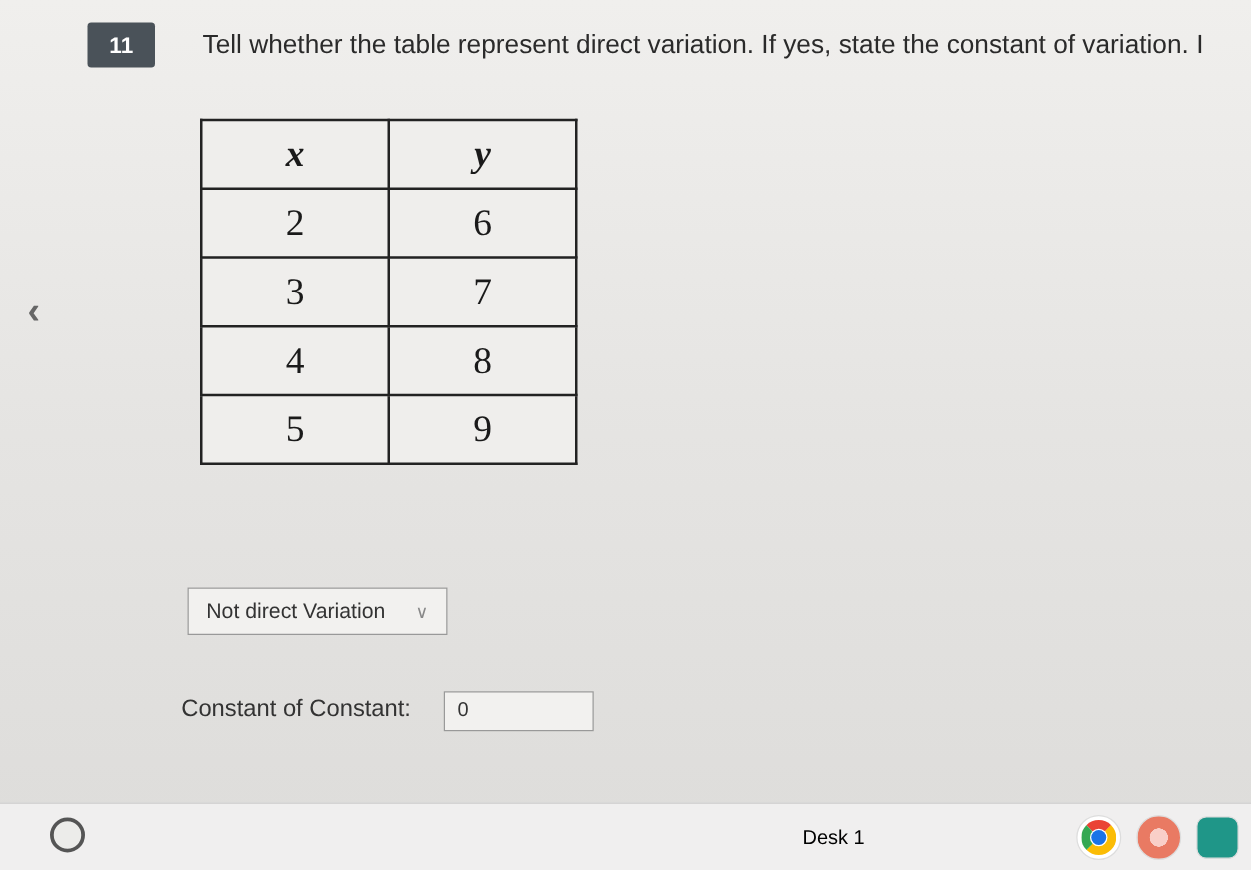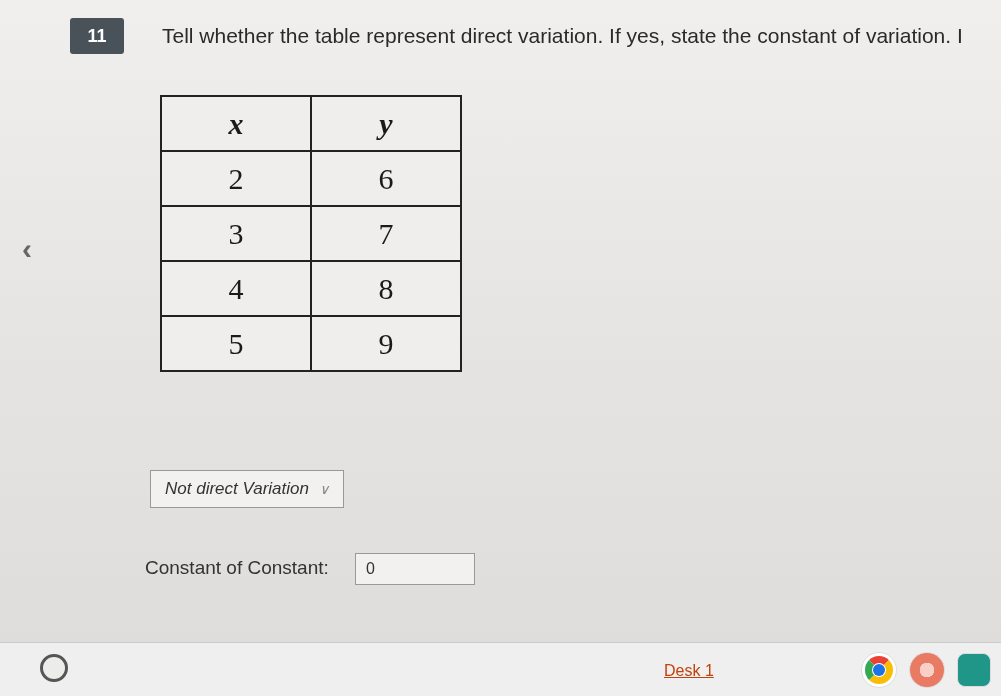--- a/index.html
+++ b/index.html
@@ -84,23 +84,22 @@
       position: absolute;
       left: 150px;
       top: 470px;
       border: 1px solid #999;
       background: #f2f1ef;
       padding: 8px 14px;
       font-size: 17px;
       color: #333;
       display: flex;
       align-items: center;
-      gap: 10px;
+      gap: 24px;
       cursor: pointer;
-      font-style: italic;
     }
     .dropdown .chev {
       font-size: 14px;
       color: #888;
     }
     .const-label {
       position: absolute;
       left: 145px;
       top: 557px;
       font-size: 19px;
@@ -133,25 +132,24 @@
       bottom: 14px;
       width: 28px;
       height: 28px;
       border: 3px solid #555;
       border-radius: 50%;
       background: #ececea;
       cursor: pointer;
     }
     .desk-label {
       position: absolute;
-      left: 664px;
+      left: 642px;
       bottom: 16px;
       font-size: 16px;
-      color: #c2410c;
-      text-decoration: underline;
+      color: #000000;
     }
     .tray-icons {
       position: absolute;
       right: 10px;
       bottom: 8px;
       display: flex;
       gap: 12px;
       align-items: center;
     }
     .tray-icon {

